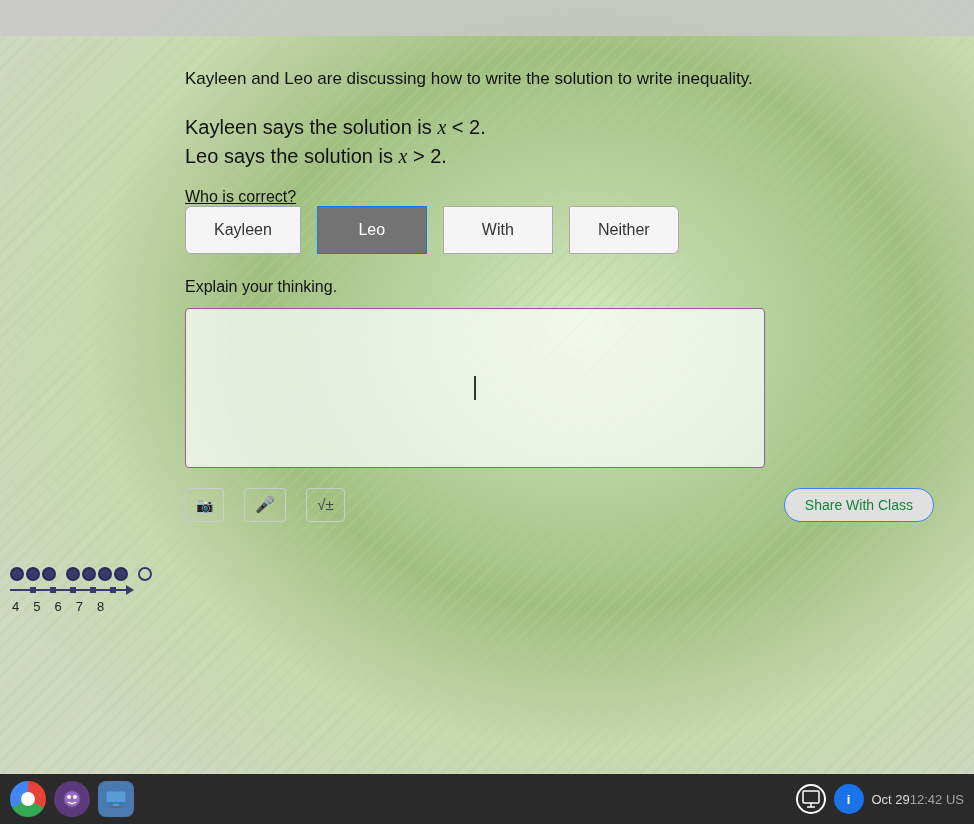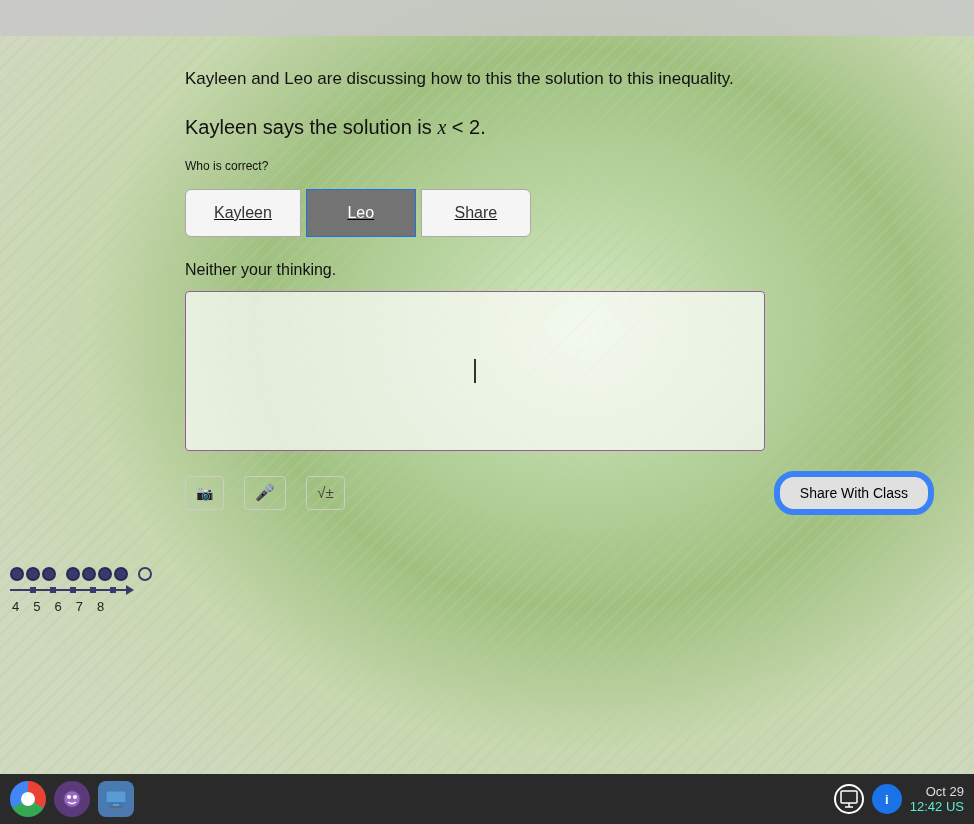--- a/index.html
+++ b/index.html
@@ -137,33 +137,32 @@
       font-weight: 500;
     }
 
     .solution-line {
       font-size: 20px;
       color: #111;
       margin-bottom: 6px;
     }
 
     .who-correct {
-      font-size: 12px;
+      font-size: 16px;
       color: #111;
       margin-top: 20px;
-      margin-bottom: 16px;
       font-weight: 500;
+      text-decoration: underline;
     }
 
     
     .answer-buttons {
       display: flex;
-      gap: 5px;
+      gap: 16px;
       margin-bottom: 24px;
-      text-decoration: underline;
     }
 
     .answer-btn {
       padding: 14px 28px;
       font-size: 16px;
       border: 1.5px solid #aaa;
       background: #f5f5f5;
       cursor: pointer;
       min-width: 110px;
       font-weight: 500;
@@ -237,26 +236,26 @@
       color: #444;
       display: flex;
       align-items: center;
       justify-content: center;
       min-width: 36px;
       height: 34px;
     }
 
     .share-btn {
       background: #e0e0e0;
-      border: 6px solid #3b82f6;
+      border: 1px solid #3b82f6;
       border-radius: 20px;
       padding: 8px 20px;
       cursor: pointer;
       font-size: 14px;
-      color: #000000;
+      color: #15803d;
       margin-left: auto;
     }
 
     
     .taskbar {
       position: absolute;
       bottom: 0; left: 0; right: 0;
       height: 50px;
       background: #2a2a2a;
       display: flex;
@@ -333,31 +332,31 @@
       color: white;
       font-size: 14px;
     }
 
     .taskbar-sys-icon.outline {
       border: 2px solid white;
     }
 
     .taskbar-time {
       display: flex;
-      flex-direction: column;
+      flex-direction: row;
       align-items: flex-end;
     }
 
     .taskbar-date {
       color: #ddd;
       font-size: 13px;
     }
 
     .taskbar-clock {
-      color: #5eead4;
+      color: #a3a3a3;
       font-size: 13px;
     }
 
     .formula {
       font-family: 'Times New Roman', serif;
       font-style: italic;
     }
   </style>
 </head>
 <body>
@@ -400,35 +399,39 @@
       <span>5</span>
       <span>6</span>
       <span>7</span>
       <span>8</span>
     </div>
   </div>
 </div>
 
 <div class="main-content">
 
-  <div class="question-text">Kayleen and Leo are discussing how to this the solution to this inequality.</div>
+  <div class="question-text">Kayleen and Leo are discussing how to write the solution to write inequality.</div>
 
   <div class="solution-line">
     Kayleen says the solution is <span class="formula">x</span> &lt; 2.
+  </div>
+  <div class="solution-line">
+    Leo says the solution is <span class="formula">x</span> &gt; 2.
   </div>
 
   <div class="who-correct">Who is correct?</div>
 
   <div class="answer-buttons">
     <button class="answer-btn">Kayleen</button>
     <button class="answer-btn selected">Leo</button>
-    <button class="answer-btn">Share</button>
-  </div>
-
-  <div class="explain-label">Neither your thinking.</div>
+    <button class="answer-btn">With</button>
+    <button class="answer-btn">Neither</button>
+  </div>
+
+  <div class="explain-label">Explain your thinking.</div>
 
   <div class="text-area-container">
     <div class="text-cursor"></div>
   </div>
 
   <div class="toolbar">
     <button class="toolbar-btn" title="Insert image">
       <span style="font-size:14px;">📷</span>
     </button>
     <button class="toolbar-btn" title="Microphone">

